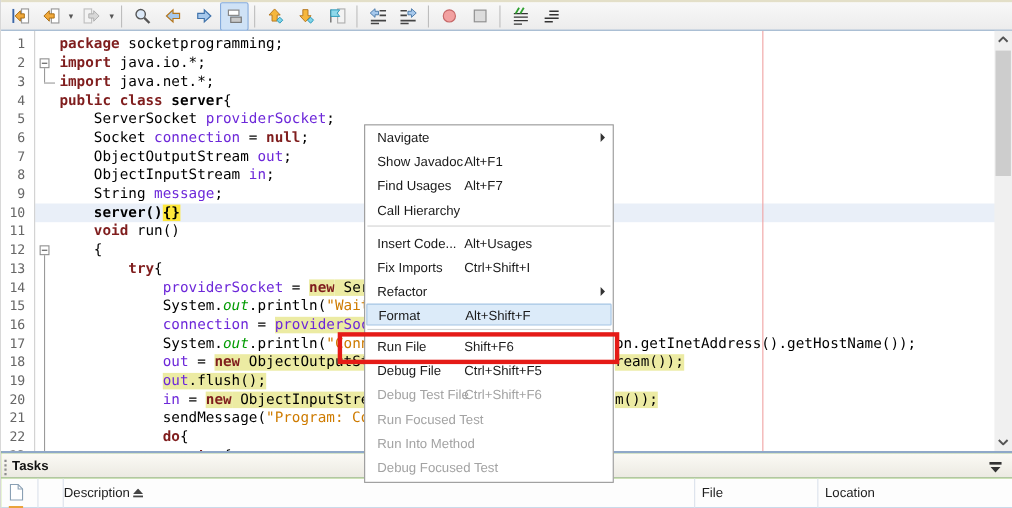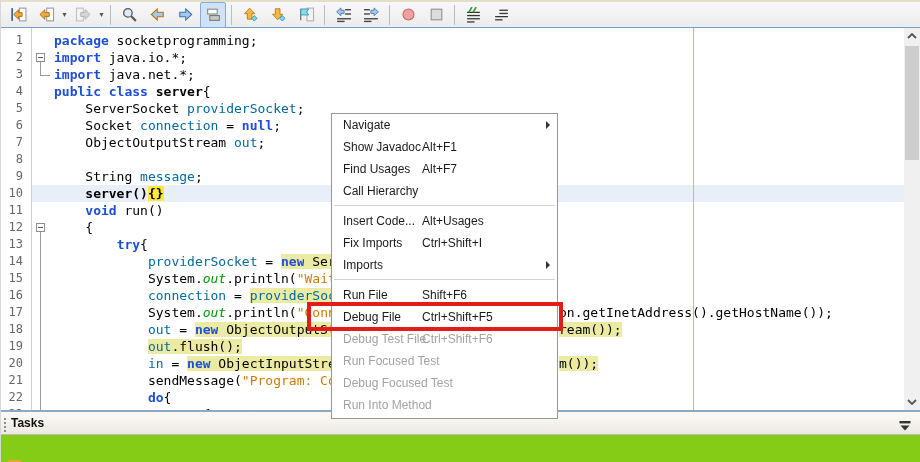--- a/index.html
+++ b/index.html
@@ -24,22 +24,22 @@
   .editor{position:absolute;left:0;top:28px;width:920px;height:382px;background:#fff;overflow:hidden;}
   .gutter-line{position:absolute;left:30px;top:0;width:1px;height:382px;background:#cfcfcf;}
   .margin-line{position:absolute;left:692px;top:0;width:1px;height:382px;background:#f0a2a2;}
   .cur-line{position:absolute;left:31px;top:157px;width:873px;height:17px;background:#e9eff8;}
   .lnum{position:absolute;left:0;width:22px;text-align:right;height:17px;line-height:17px;
     font-family:"DejaVu Sans Mono",monospace;font-size:12px;color:#666;}
   .cline{position:absolute;left:53px;height:17px;line-height:17px;white-space:pre;
     font-family:"DejaVu Sans Mono",monospace;font-size:13px;color:#000;}
   .cline .tail{position:absolute;top:0;white-space:pre;}
   .tk-p{color:#000;}
-  .tk-k{color:#1d4ed8;font-weight:bold;}
-  .tk-f{color:#0369a1;}
+  .tk-k{color:#7f1d1d;font-weight:bold;}
+  .tk-f{color:#6d28d9;}
   .tk-s{color:#ce7b00;}
   .tk-so{color:#009b00;font-style:italic;}
   .tk-b{color:#000;font-weight:bold;}
   .tk-h{background:#eceba3;}
   .tk-y{background:#ffe83b;}
   .foldbox{position:absolute;left:35px;width:9px;height:9px;box-sizing:border-box;
     border:1px solid #8f8f8f;background:#fff;}
   .foldbox:after{content:"";position:absolute;left:1px;right:1px;top:3px;height:1px;background:#555;}
   .foldline{position:absolute;left:39px;width:1px;background:#9a9a9a;}
   .foldcorner{position:absolute;height:1px;background:#9a9a9a;}
@@ -262,20 +262,21 @@
       <div class="foldcorner" style="left: 39px; top: 47px; width: 10px;"></div>
       <div class="lnum" style="top: 55px;">4</div>
       <div class="cline" style="top: 55px;"><span class="tk-k">public</span><span class="tk-p"> </span><span class="tk-k">class</span><span class="tk-p"> </span><span class="tk-b">server</span><span class="tk-p">{</span></div>
       <div class="lnum" style="top: 72px;">5</div>
       <div class="cline" style="top: 72px;"><span class="tk-p">    ServerSocket </span><span class="tk-f">providerSocket</span><span class="tk-p">;</span></div>
       <div class="lnum" style="top: 89px;">6</div>
       <div class="cline" style="top: 89px;"><span class="tk-p">    Socket </span><span class="tk-f">connection</span><span class="tk-p"> = </span><span class="tk-k">null</span><span class="tk-p">;</span></div>
       <div class="lnum" style="top: 106px;">7</div>
       <div class="cline" style="top: 106px;"><span class="tk-p">    ObjectOutputStream </span><span class="tk-f">out</span><span class="tk-p">;</span></div>
       <div class="lnum" style="top: 123px;">8</div>
+      <div class="cline" style="top: 123px;"><span class="tk-p">    ObjectInputStream </span><span class="tk-f">in</span><span class="tk-p">;</span></div>
       <div class="lnum" style="top: 140px;">9</div>
       <div class="cline" style="top: 140px;"><span class="tk-p">    String </span><span class="tk-f">message</span><span class="tk-p">;</span></div>
       <div class="lnum" style="top: 157px;">10</div>
       <div class="cline" style="top: 157px;"><span class="tk-p">    </span><span class="tk-b">server()</span><span class="tk-b tk-y">{}</span></div>
       <div class="lnum" style="top: 174px;">11</div>
       <div class="cline" style="top: 174px;"><span class="tk-p">    </span><span class="tk-k">void</span><span class="tk-p"> run()</span></div>
       <div class="lnum" style="top: 191px;">12</div>
       <div class="cline" style="top: 191px;"><span class="tk-p">    {</span></div>
       <div class="foldbox" style="top: 195px;"></div>
       <div class="foldline" style="top: 204px; height: 178px;"></div>
@@ -336,56 +337,78 @@
       <div class="msep"></div>
       <div class="mitem">
         <span class="lbl">Insert Code...</span>
         <span class="sc">Alt+Usages</span>
       </div>
       <div class="mitem">
         <span class="lbl">Fix Imports</span>
         <span class="sc">Ctrl+Shift+I</span>
       </div>
       <div class="mitem">
-        <span class="lbl">Imports</span>
+        <span class="lbl">Refactor</span>
         <span class="subarrow"></span>
+      </div>
+      <div class="mitem hov">
+        <span class="lbl">Format</span>
+        <span class="sc">Alt+Shift+F</span>
       </div>
       <div class="msep"></div>
       <div class="mitem">
         <span class="lbl">Run File</span>
         <span class="sc">Shift+F6</span>
       </div>
       <div class="mitem">
         <span class="lbl">Debug File</span>
         <span class="sc">Ctrl+Shift+F5</span>
       </div>
       <div class="mitem dis">
         <span class="lbl">Debug Test File</span>
         <span class="sc">Ctrl+Shift+F6</span>
       </div>
       <div class="mitem dis">
         <span class="lbl">Run Focused Test</span>
       </div>
       <div class="mitem dis">
+        <span class="lbl">Run Into Method</span>
+      </div>
+      <div class="mitem dis">
         <span class="lbl">Debug Focused Test</span>
-      </div>
-      <div class="mitem dis">
-        <span class="lbl">Run Into Method</span>
       </div>
     </div>
 
   <div class="redbox"></div>
 
   <div class="tasks">
     <div class="tasks-head">
       <div class="grip"></div>
       <div class="tasks-title">Tasks</div>
       <div class="dockbtn">
         <svg width="12" height="11" viewBox="0 0 12 11">
             <rect x="0.5" y="0" width="11" height="2.4" fill="#333"></rect>
             <polygon points="1.5,4.5 10.5,4.5 6,9.5" fill="#333"></polygon>
           </svg>
       </div>
     </div>
+    <div class="thead" id="thead">
+      <div class="docicon">
+        <svg width="14" height="17" viewBox="0 0 14 17">
+            <path d="M1.5 1.5 h7 l4 4 v10 h-11 z" fill="#fff" stroke="#8aa0b4"></path>
+            <path d="M8.5 1.5 v4 h4" fill="none" stroke="#8aa0b4"></path>
+          </svg>
+      </div>
+    <div class="tcol-sep" style="left: 33px;"></div>
+        <div class="tcol-sep" style="left: 56px;"></div>
+        <div class="thlabel" style="left: 57px;">Description<span> <svg width="9" height="9" viewBox="0 0 9 9" style="vertical-align:-1px">
+              <polygon points="4.5,0 9,5 0,5" fill="#444"></polygon>
+              <rect y="6.5" width="9" height="1.6" fill="#444"></rect>
+            </svg></span></div>
+        <div class="tcol-sep" style="left: 630px;"></div>
+        <div class="thlabel" style="left: 637px;">File</div>
+        <div class="tcol-sep" style="left: 742px;"></div>
+        <div class="thlabel" style="left: 749px;">Location</div>
+      </div>
     <div class="row-sliver"></div>
   </div>
 
 </div>
 
 </body></html>

